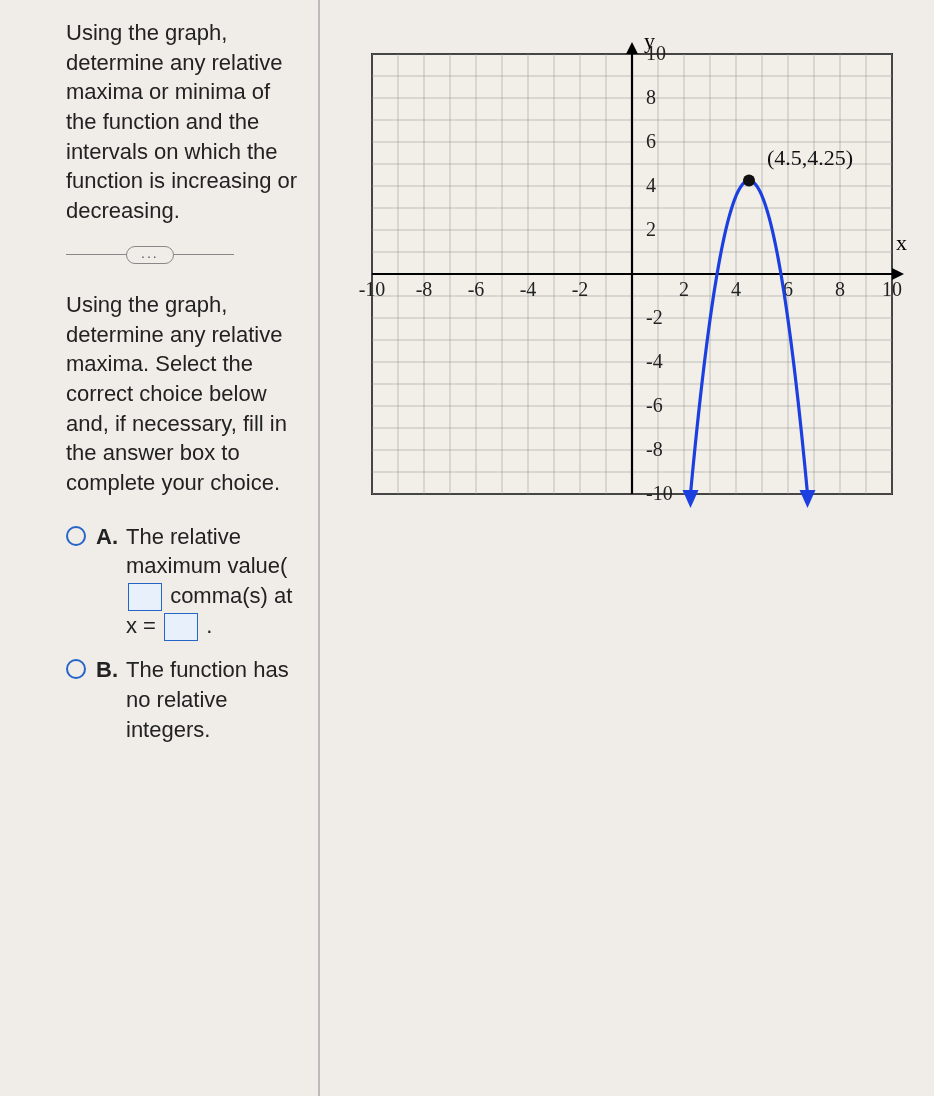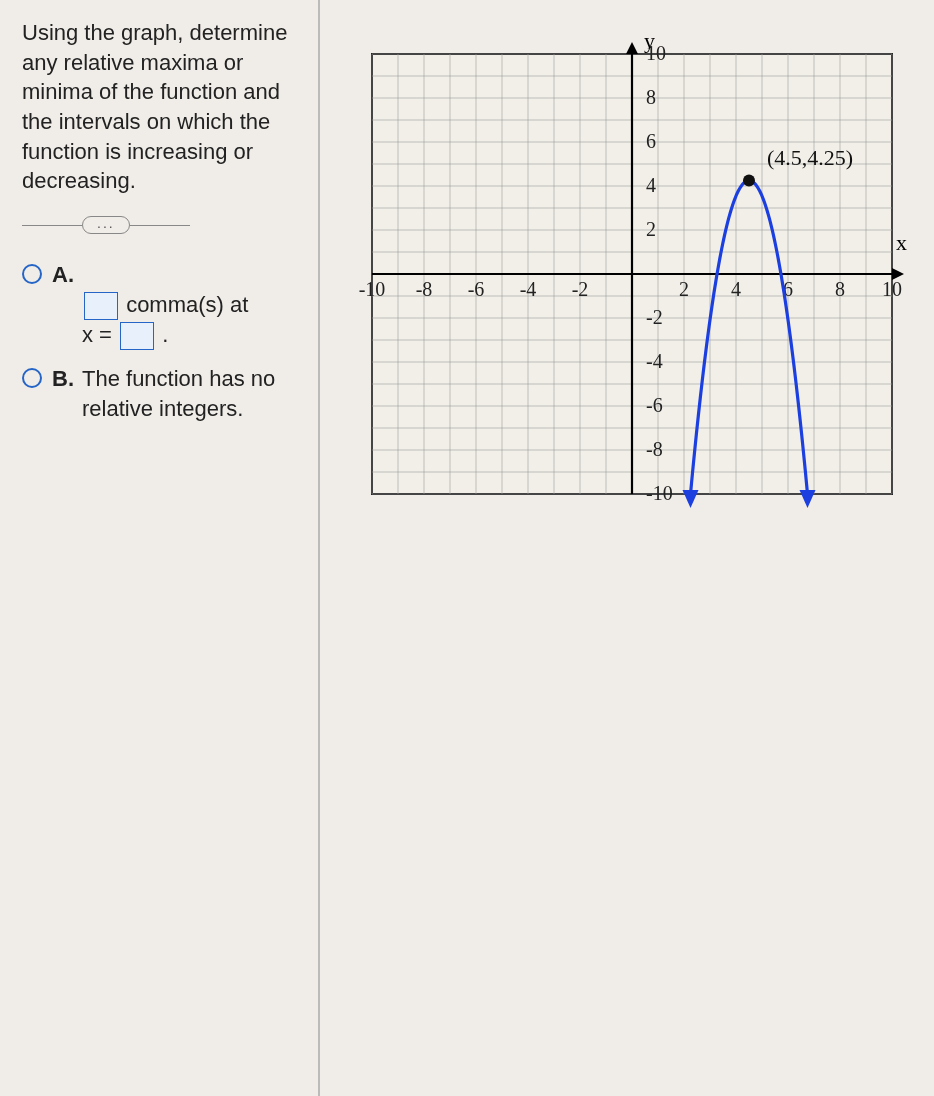--- a/index.html
+++ b/index.html
@@ -11,20 +11,21 @@
     color: #222;
     display: flex;
     overflow: hidden;
   }
   .left-col {
     width: 330px;
     padding: 18px 14px 23px 22px;
     border-right: 2px solid #bbb;
     font-size: 22px;
     line-height: 1.35;
+    margin-left: 44px;
   }
   .right-col {
     flex: 1;
     padding: 18px 12px;
   }
   .divider-pill {
     display: flex;
     align-items: center;
     margin: 20px 0 26px 0;
   }
@@ -76,27 +77,28 @@
 
 <div class="left-col">
   <p>Using the graph, determine any relative maxima or minima of the function and the intervals on which the function is increasing or decreasing.</p>
 
   <div class="divider-pill">
     <div class="divider-line"></div>
     <div class="pill">...</div>
     <div class="divider-line"></div>
   </div>
 
+  <p>Using the graph, determine any relative maxima. Select the correct choice below and, if necessary, fill in the answer box to complete your choice.</p>
 
   <div class="choices">
     <div class="choice">
       <div class="radio"></div>
       <div class="choice-label">A.</div>
       <div class="choice-body">
-        <br>
+        <span>The relative maximum value(</span><br>
         <span class="inline-box"></span>
         <span>comma(s) at</span><br>
         <span>x =</span>
         <span class="inline-box"></span>
         <span>.</span><br>
       </div>
     </div>
 
     <div class="choice">
       <div class="radio"></div>

